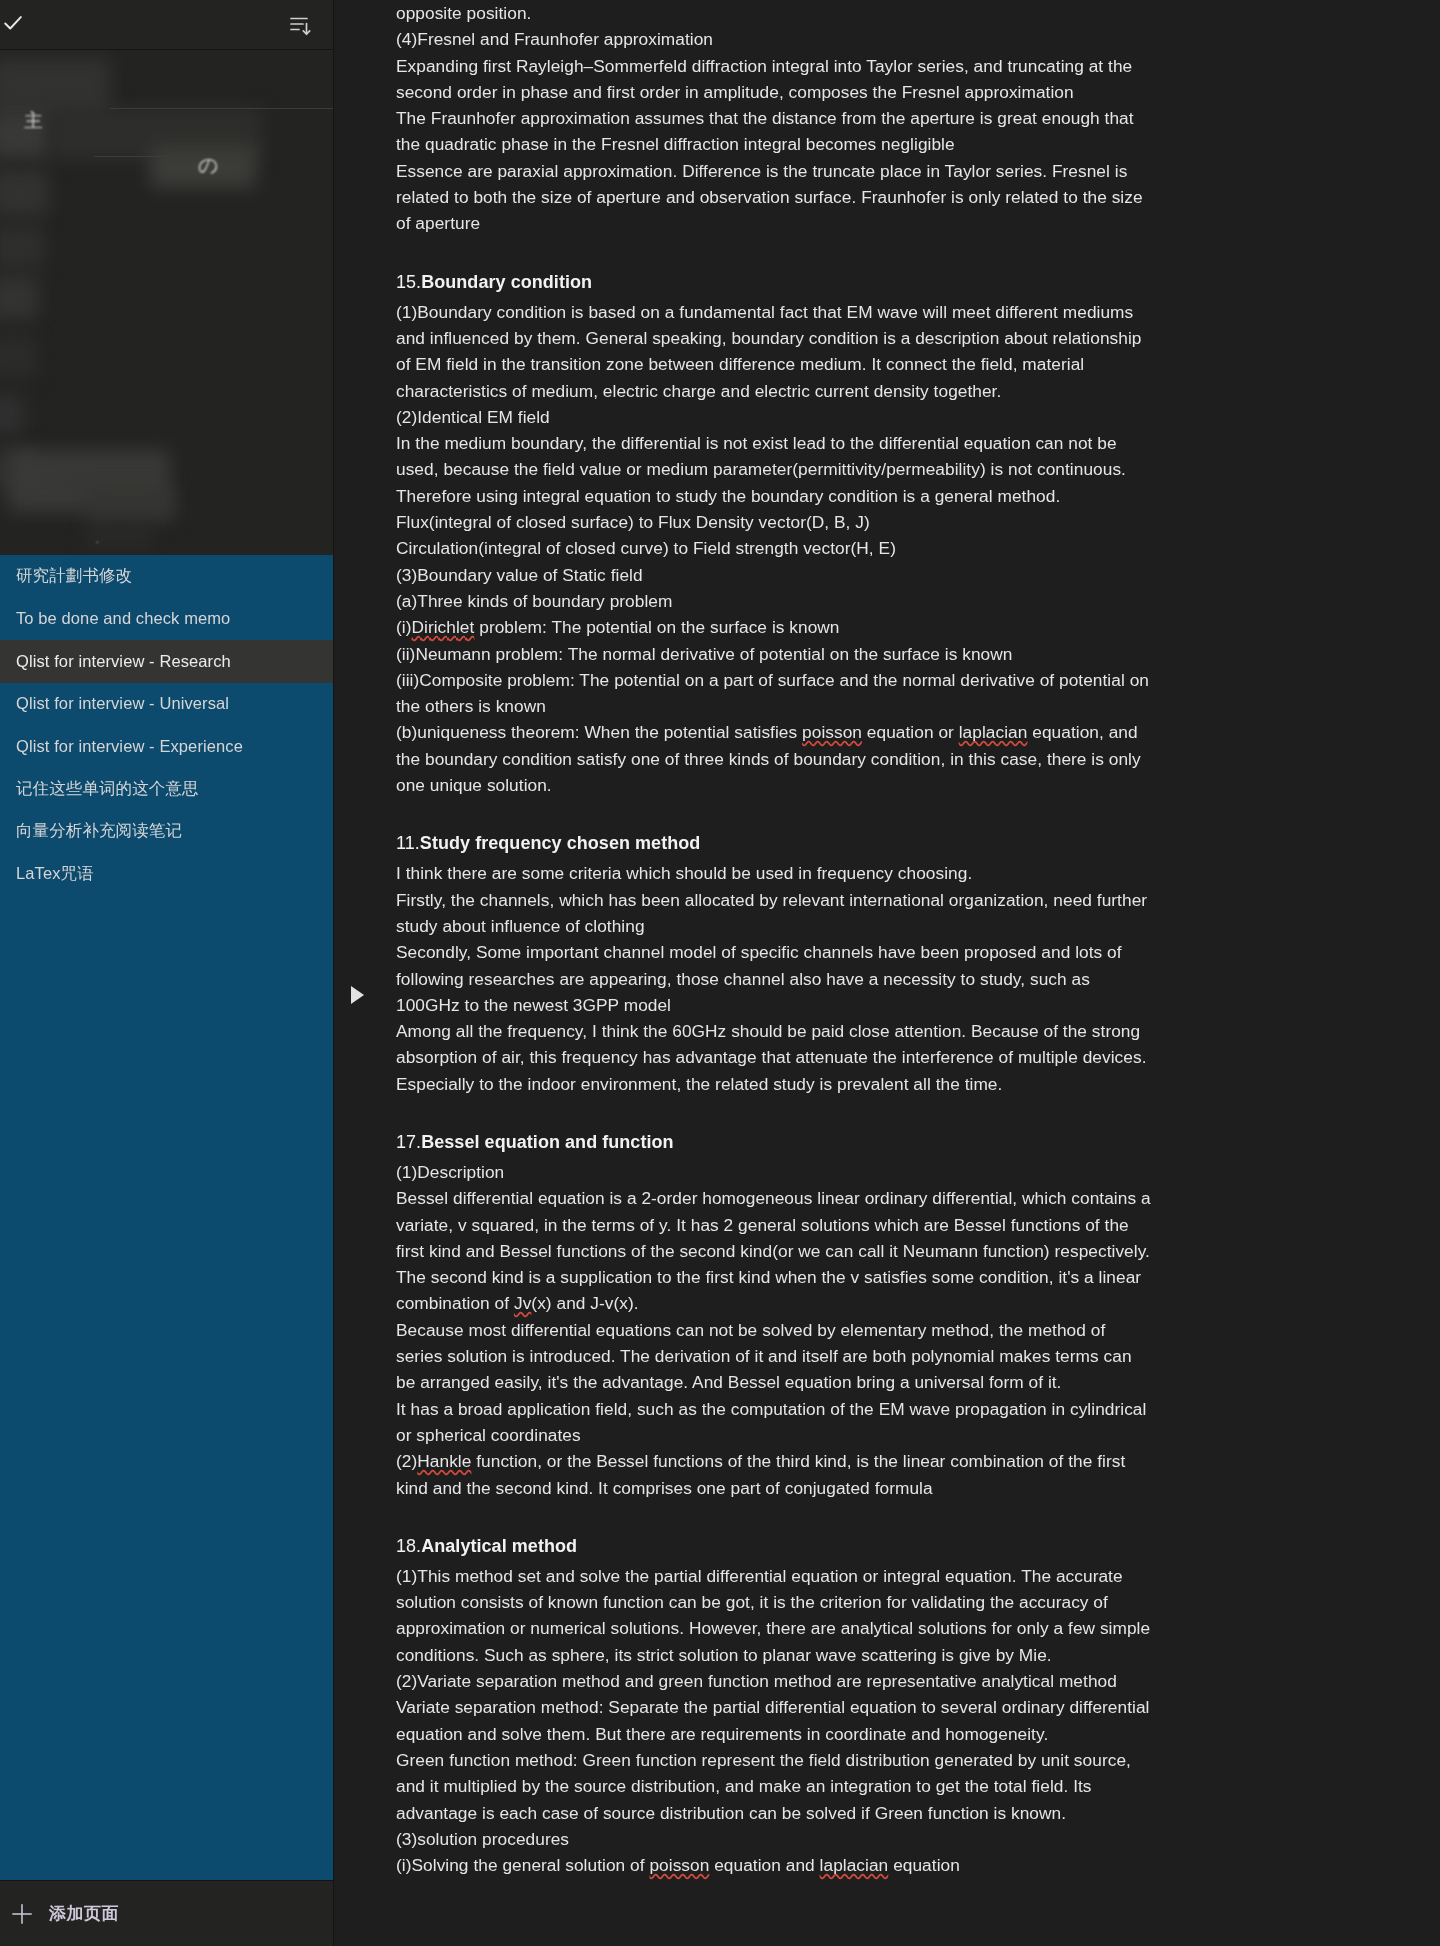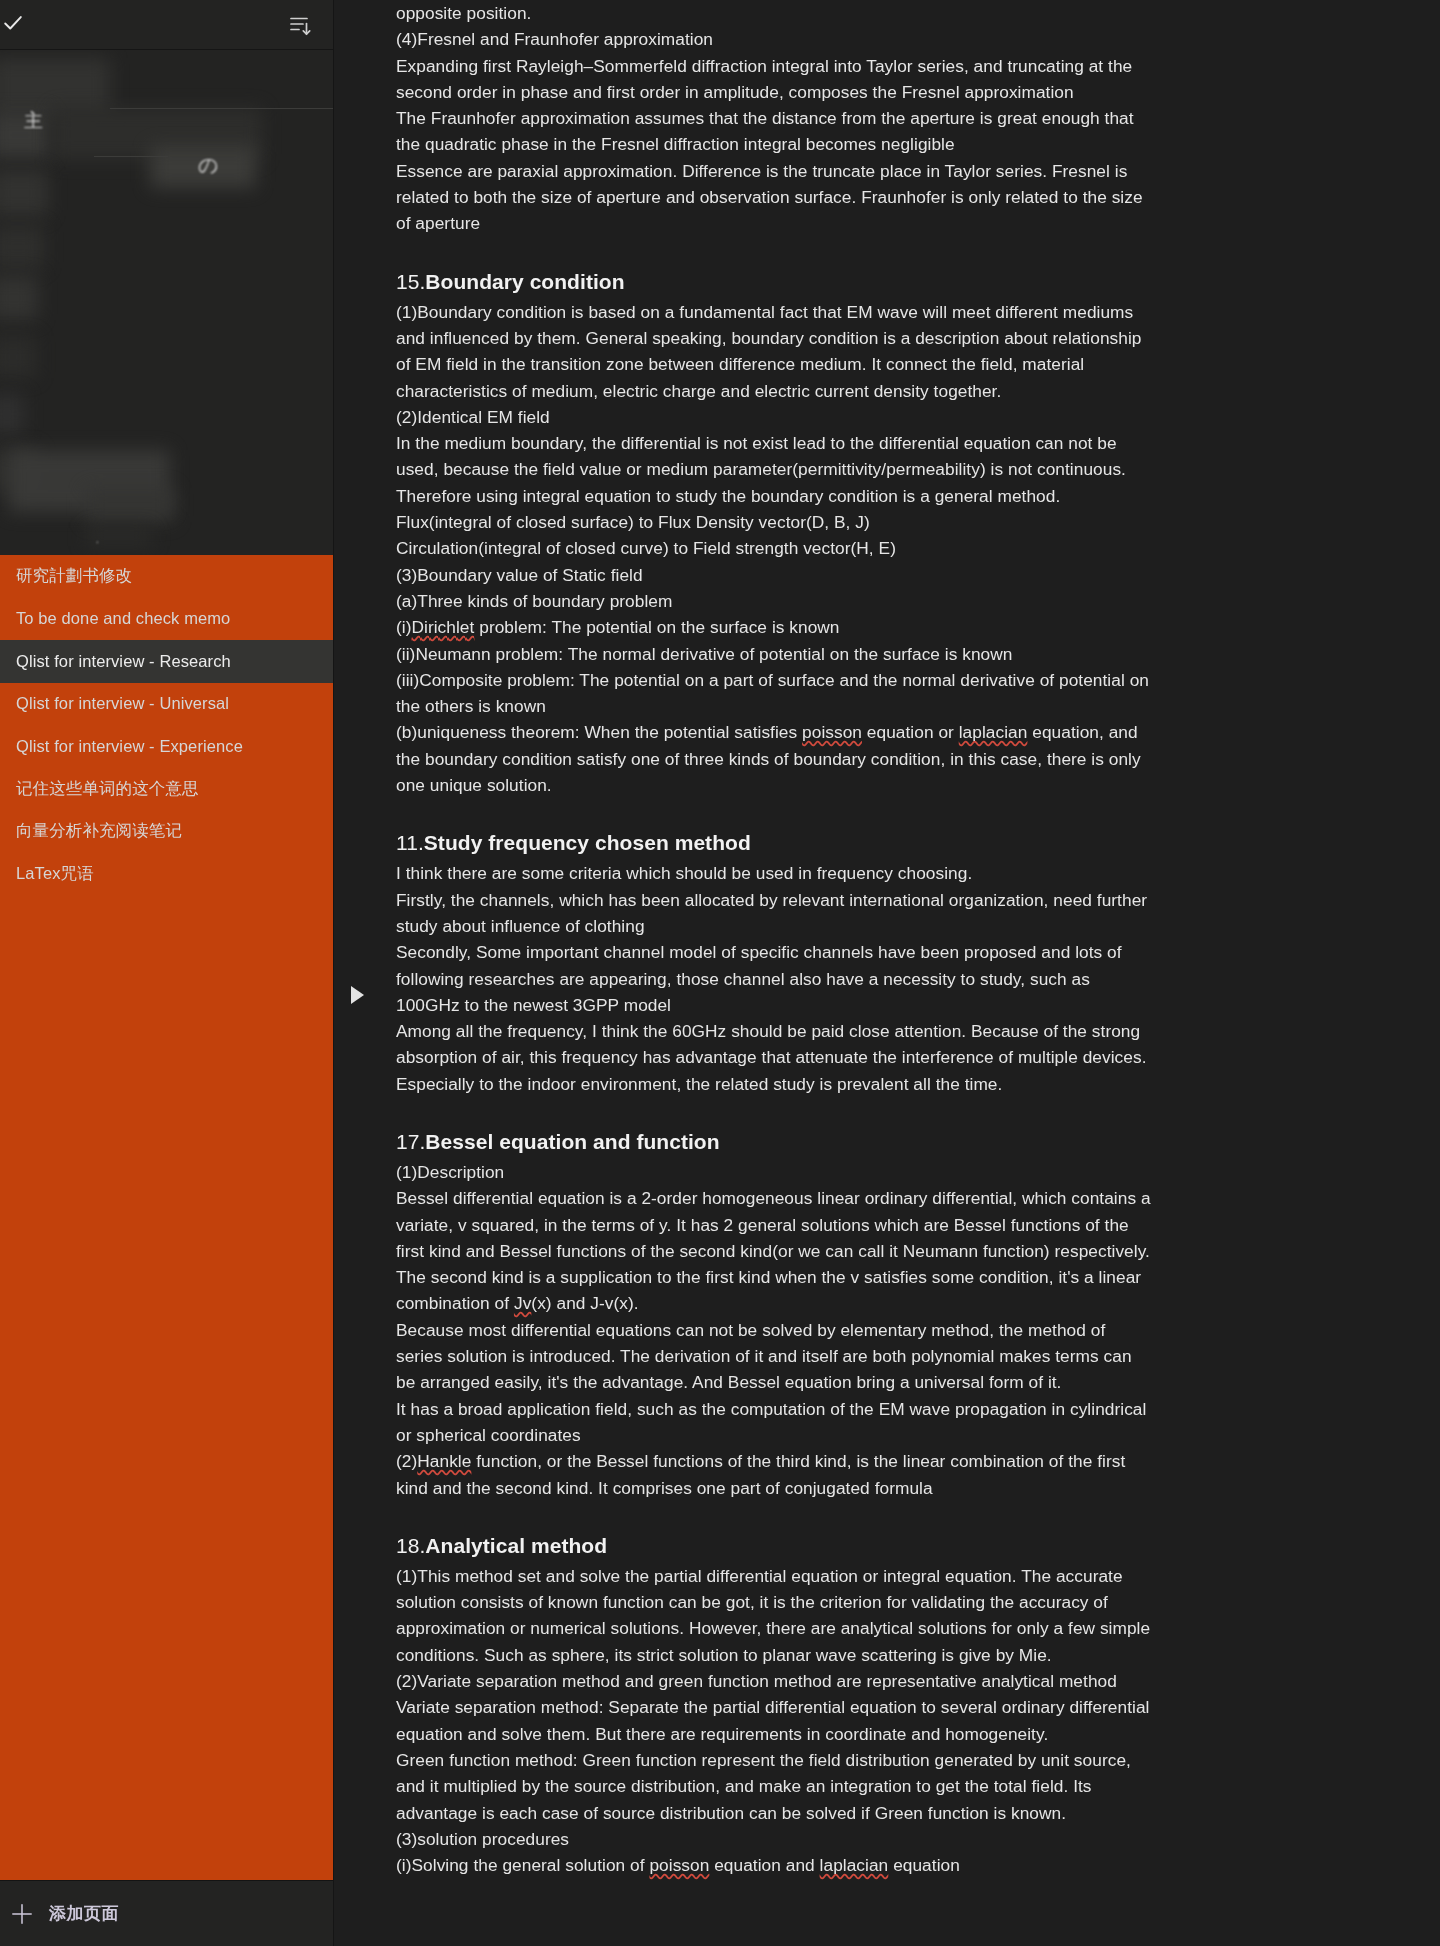--- a/index.html
+++ b/index.html
@@ -77,21 +77,21 @@
   .blur-line {
     position: absolute;
     height: 1px;
     background: #3c3c3a;
   }
 
   
   .sb-list {
     flex: 1 1 auto;
     overflow: hidden;
-    background: #c2410c;
+    background: #0c4a6e;
   }
   .sb-item {
     height: 42.5px;
     display: flex;
     align-items: center;
     padding: 0 16px;
     color: #d6d6d6;
     font-size: 16.5px;
     letter-spacing: .1px;
     white-space: nowrap;
@@ -162,21 +162,21 @@
 
   .para {
     color: #e6e6e6;
     font-size: 17.3px;
     line-height: 26.3px;
     font-family: "Liberation Sans", sans-serif;
     letter-spacing: .05px;
   }
   .heading {
     color: #f2f2f2;
-    font-size: 21px;
+    font-size: 18px;
     line-height: 30px;
     letter-spacing: .05px;
     margin-top: 30px;
     margin-bottom: 2px;
     font-weight: 400;
   }
   .heading b { font-weight: 700; }
 
   .spell {
     text-decoration: underline wavy #d14a3d;

